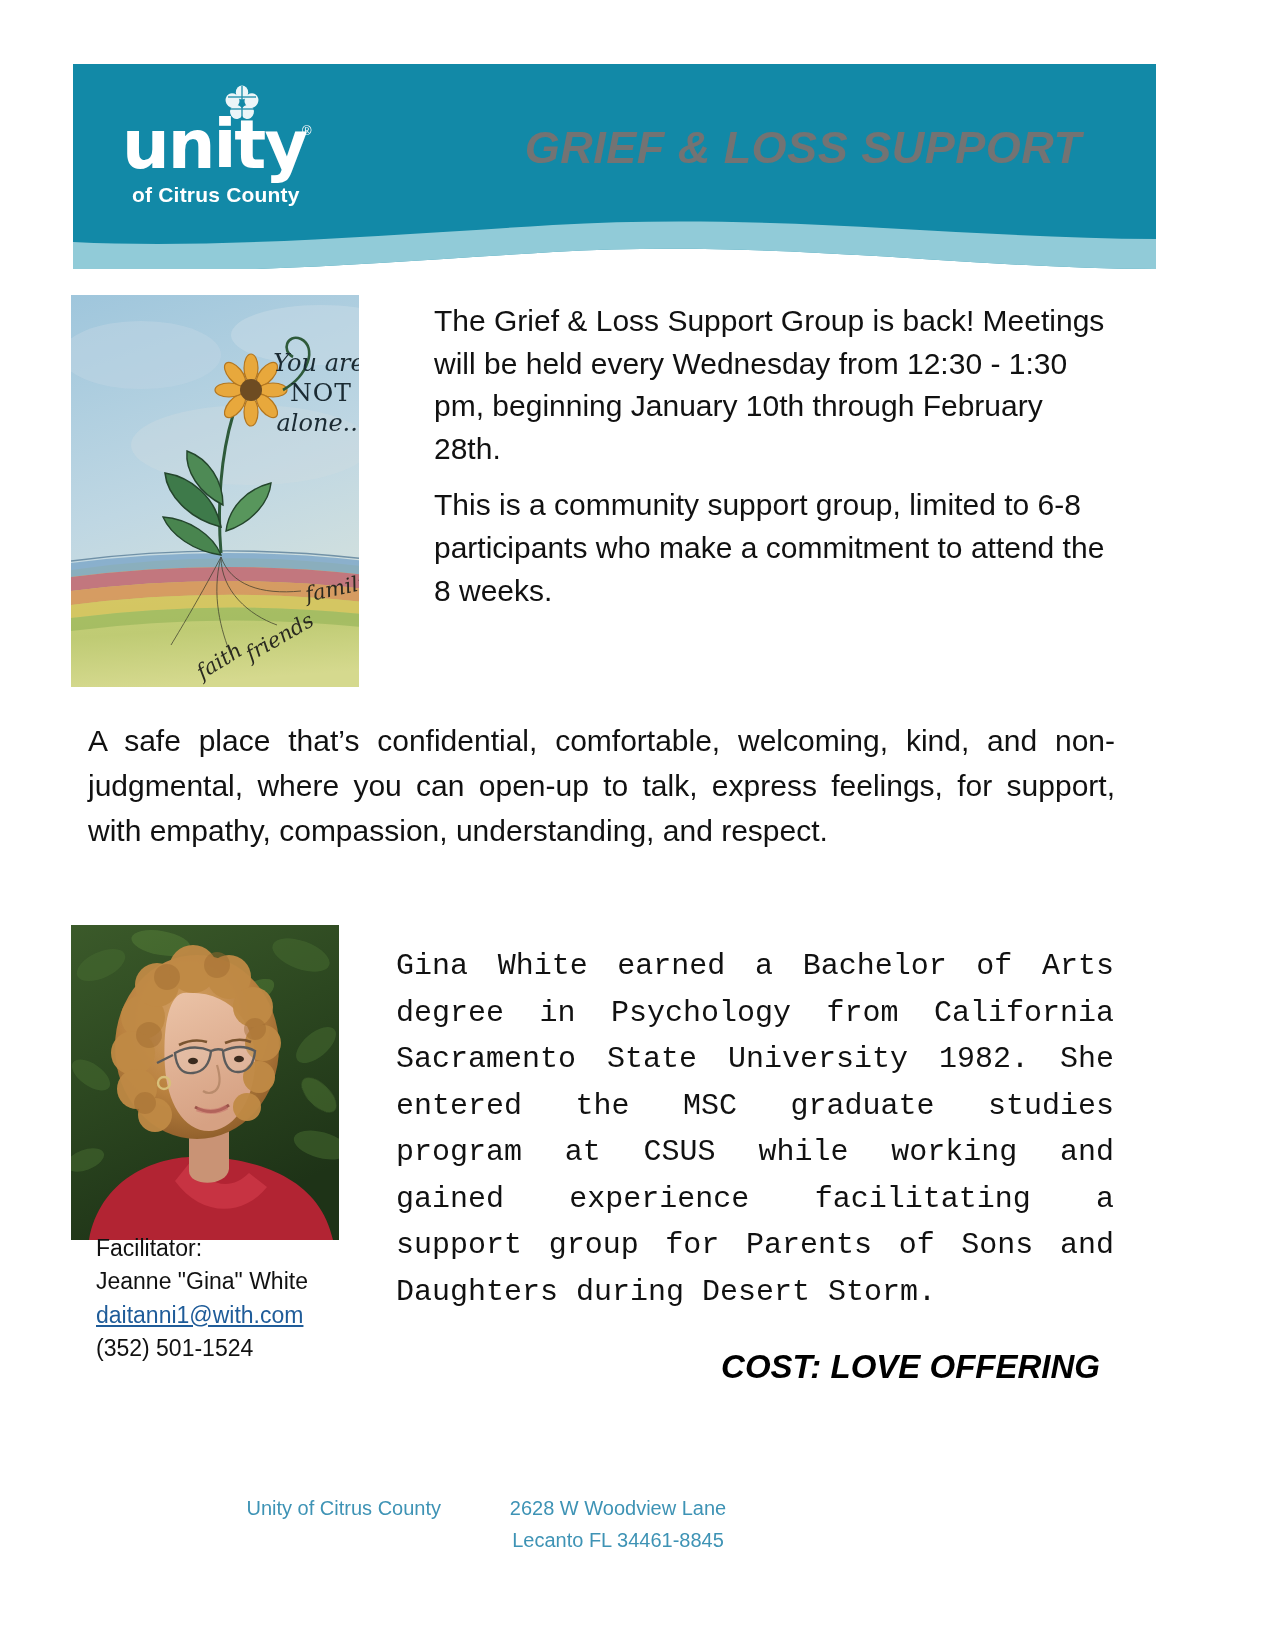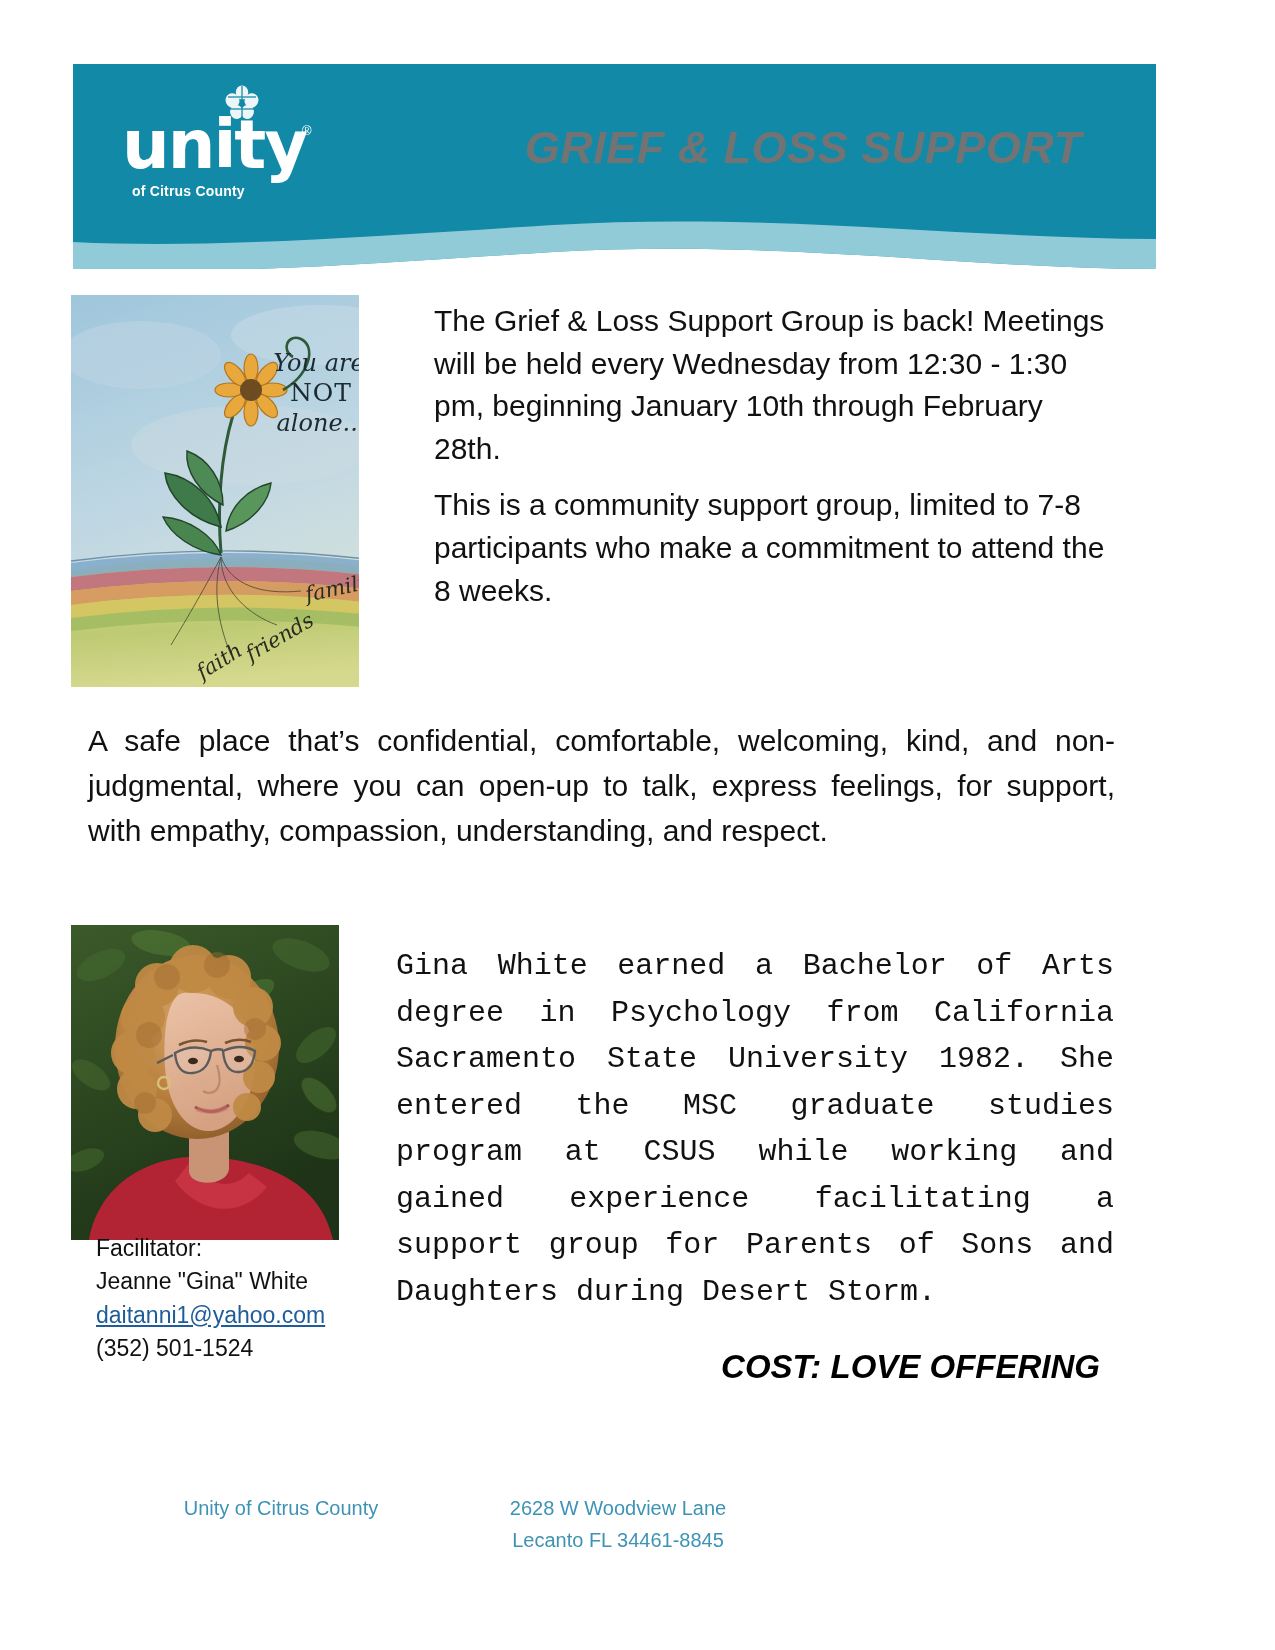--- a/index.html
+++ b/index.html
@@ -74,21 +74,21 @@
     font-size: 13px;
     color: #ffffff;
     font-family: "Liberation Sans", sans-serif;
   }
   .logo-sub {
     position: absolute;
     left: 26px;
     top: 98px;
     font-family: "Liberation Sans", sans-serif;
     font-weight: bold;
-    font-size: 14px;
+    font-size: 21px;
     color: #ffffff;
     letter-spacing: 0.2px;
     white-space: nowrap;
   }
 
   .header-title {
     position: absolute;
     left: 400px;
     top: 58px;
     width: 660px;
@@ -201,21 +201,21 @@
     color: #3E93B5;
     font-family: "Liberation Sans", sans-serif;
     font-size: 20px;
     line-height: 1.6;
   }
   .footer-col-1 {
     position: absolute;
     left: 48px;
     top: 0;
     width: 320px;
-    text-align: center;
+    text-align: right;
   }
   .footer-col-2 {
     position: absolute;
     left: 380px;
     top: 0;
     width: 330px;
     text-align: center;
   }
   .footer-col-3 {
     position: absolute;
@@ -330,21 +330,21 @@
     </g>
 
     <text x="268" y="300" fill="#2A2A20" font-family="DejaVu Serif, serif" font-style="italic" font-size="21" text-anchor="middle" transform="rotate(-12 268 300)">family</text>
     <text x="212" y="348" fill="#2A2A20" font-family="DejaVu Serif, serif" font-style="italic" font-size="21" text-anchor="middle" transform="rotate(-30 212 348)">friends</text>
     <text x="152" y="372" fill="#2A2A20" font-family="DejaVu Serif, serif" font-style="italic" font-size="21" text-anchor="middle" transform="rotate(-32 152 372)">faith</text>
   </svg>
 </div>
 
 <div class="intro-text">
   <p>The Grief &amp; Loss Support Group is back! Meetings will be held every Wednesday from 12:30 - 1:30 pm, beginning January 10th through February 28th.</p>
-  <p>This is a community support group, limited to 7-8 participants who make a commitment to attend the 8 weeks.</p>
+  <p>This is a community support group, limited to 6-8 participants who make a commitment to attend the 8 weeks.</p>
 </div>
 
 <div class="safe-para">A safe place that’s confidential, comfortable, welcoming, kind, and non-judgmental, where you can open-up to talk, express feelings, for support, with empathy, compassion, understanding, and respect.</div>
 
 <div class="bio-photo">
   <svg viewBox="0 0 268 315" preserveAspectRatio="none" width="268" height="315">
     <defs>
       <linearGradient id="foliage" x1="0" y1="0" x2="0.4" y2="1">
         <stop offset="0%" stop-color="#3B5A2A"></stop>
         <stop offset="50%" stop-color="#2C4720"></stop>
@@ -427,21 +427,21 @@
 
     <circle cx="93" cy="158" r="6" fill="none" stroke="#D8C07A" stroke-width="2.4"></circle>
   </svg>
 </div>
 
 <div class="bio-text">Gina White earned a Bachelor of Arts degree in Psychology from California Sacramento State University 1982.  She entered the MSC graduate studies program at CSUS while working and gained experience facilitating a support group for Parents of Sons and Daughters during Desert Storm.</div>
 
 <div class="facilitator-block">
   <div>Facilitator:</div>
   <div>Jeanne "Gina" White</div>
-  <div><a class="email-link" href="#">daitanni1@yahoo.com</a></div>
+  <div><a class="email-link" href="#">daitanni1@with.com</a></div>
   <div>(352) 501-1524</div>
 </div>
 
 <div class="cost-line">COST: LOVE OFFERING</div>
 
 <div class="footer">
   <div class="footer-col-1">
     <div>Unity of Citrus County</div>
   </div>
   <div class="footer-col-2">

